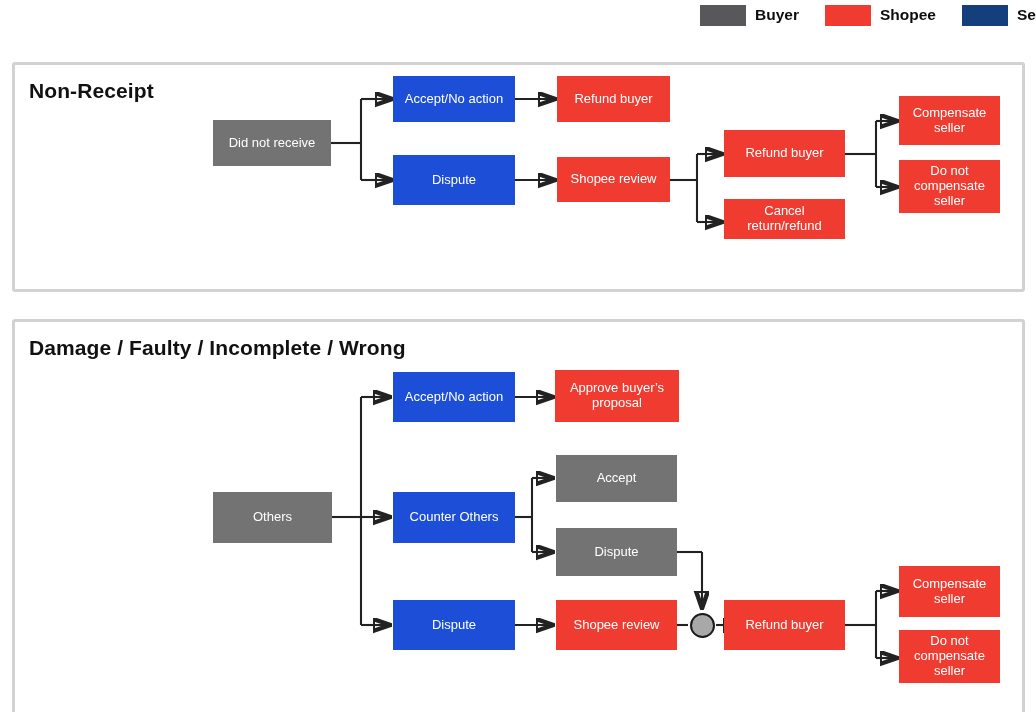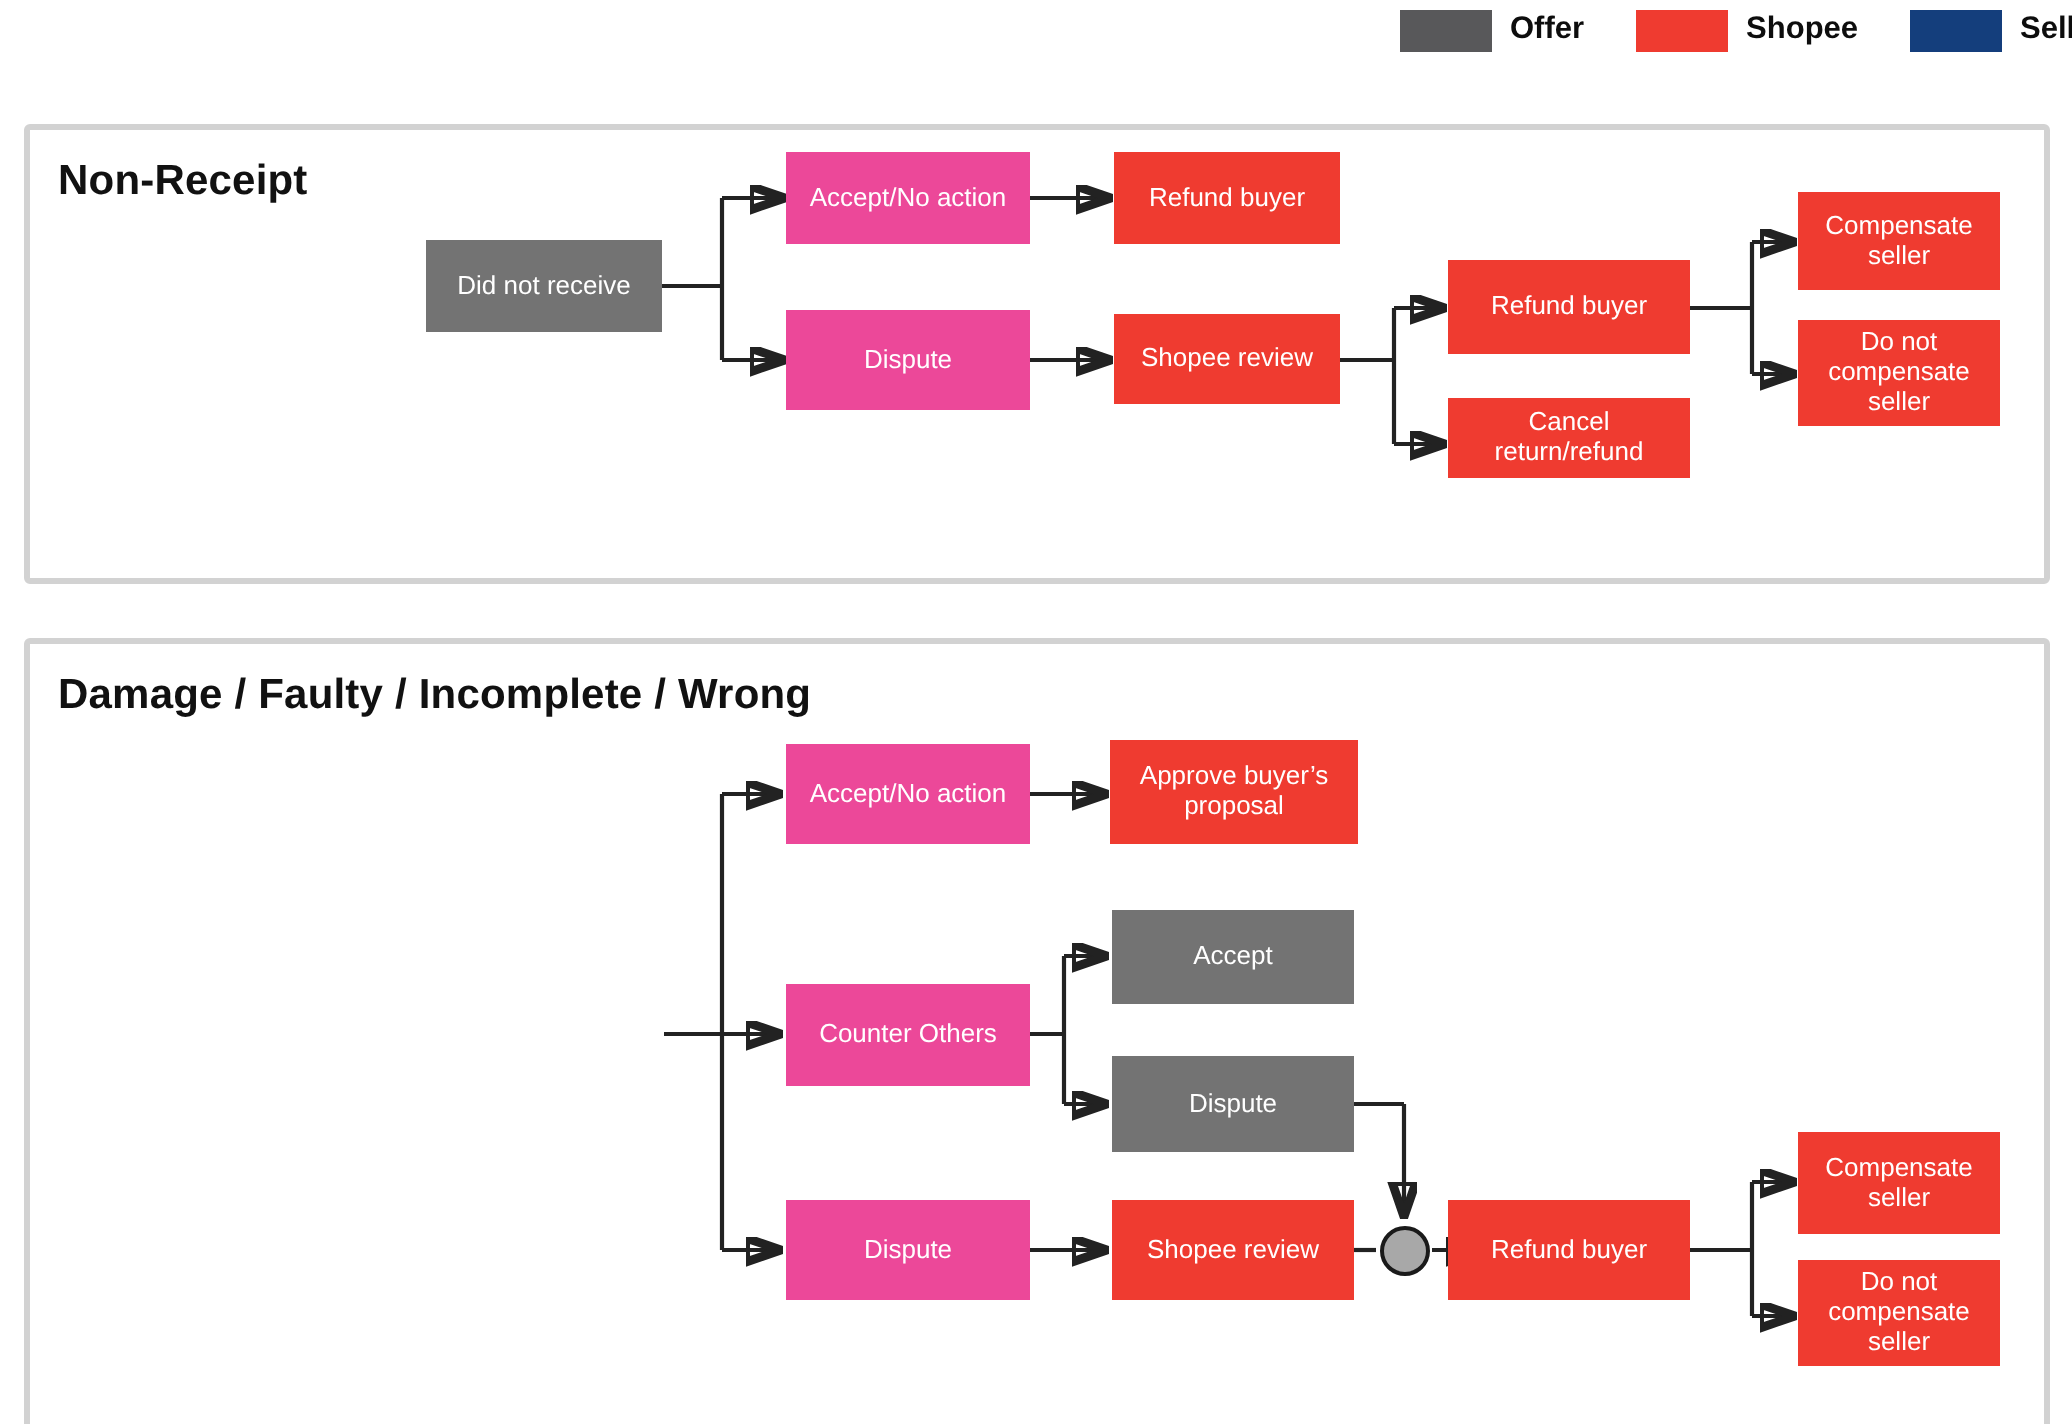--- a/index.html
+++ b/index.html
@@ -82,21 +82,21 @@
     justify-content: center;
     text-align: center;
     color: #ffffff;
     font-size: 13px;
     line-height: 1.15;
     padding: 2px 4px;
     border: 1px solid rgba(255,255,255,0.0);
   }
   .node.buyer  { background: #737373; }
   .node.shopee { background: #ef3b30; }
-  .node.seller { background: #ec4899; }
+  .node.seller { background: #1d4ed8; }
 
   .node span { display: block; }
 
   
   .connector-dot {
     position: absolute;
     width: 25px;
     height: 25px;
     border-radius: 50%;
     background: #a8a8a8;
@@ -115,21 +115,21 @@
   svg.edges path, svg.edges line { fill: none; stroke: #222222; stroke-width: 2.1; }
 </style>
 </head>
 <body>
 
 <div id="stage">
 
   <div class="legend">
     <div class="legend-item">
       <span class="legend-swatch" style="background:#58585a"></span>
-      <span class="legend-label">Offer</span>
+      <span class="legend-label">Buyer</span>
     </div>
     <div class="legend-item">
       <span class="legend-swatch" style="background:#ef3b30"></span>
       <span class="legend-label">Shopee</span>
     </div>
     <div class="legend-item">
       <span class="legend-swatch" style="background:#143e7c"></span>
       <span class="legend-label">Seller</span>
     </div>
   </div>
@@ -236,20 +236,23 @@
   <div class="node shopee" style="left:724px; top:199px; width:121px; height:40px;">
     <span>Cancel return/refund</span>
   </div>
   <div class="node shopee" style="left:899px; top:96px; width:101px; height:49px;">
     <span>Compensate seller</span>
   </div>
   <div class="node shopee" style="left:899px; top:160px; width:101px; height:53px;">
     <span>Do not compensate seller</span>
   </div>
 
+  <div class="node buyer" style="left:213px; top:492px; width:119px; height:51px;">
+    <span>Others</span>
+  </div>
   <div class="node seller" style="left:393px; top:372px; width:122px; height:50px;">
     <span>Accept/No action</span>
   </div>
   <div class="node shopee" style="left:555px; top:370px; width:124px; height:52px;">
     <span>Approve buyer’s proposal</span>
   </div>
   <div class="node seller" style="left:393px; top:492px; width:122px; height:51px;">
     <span>Counter Others</span>
   </div>
   <div class="node buyer" style="left:556px; top:455px; width:121px; height:47px;">

